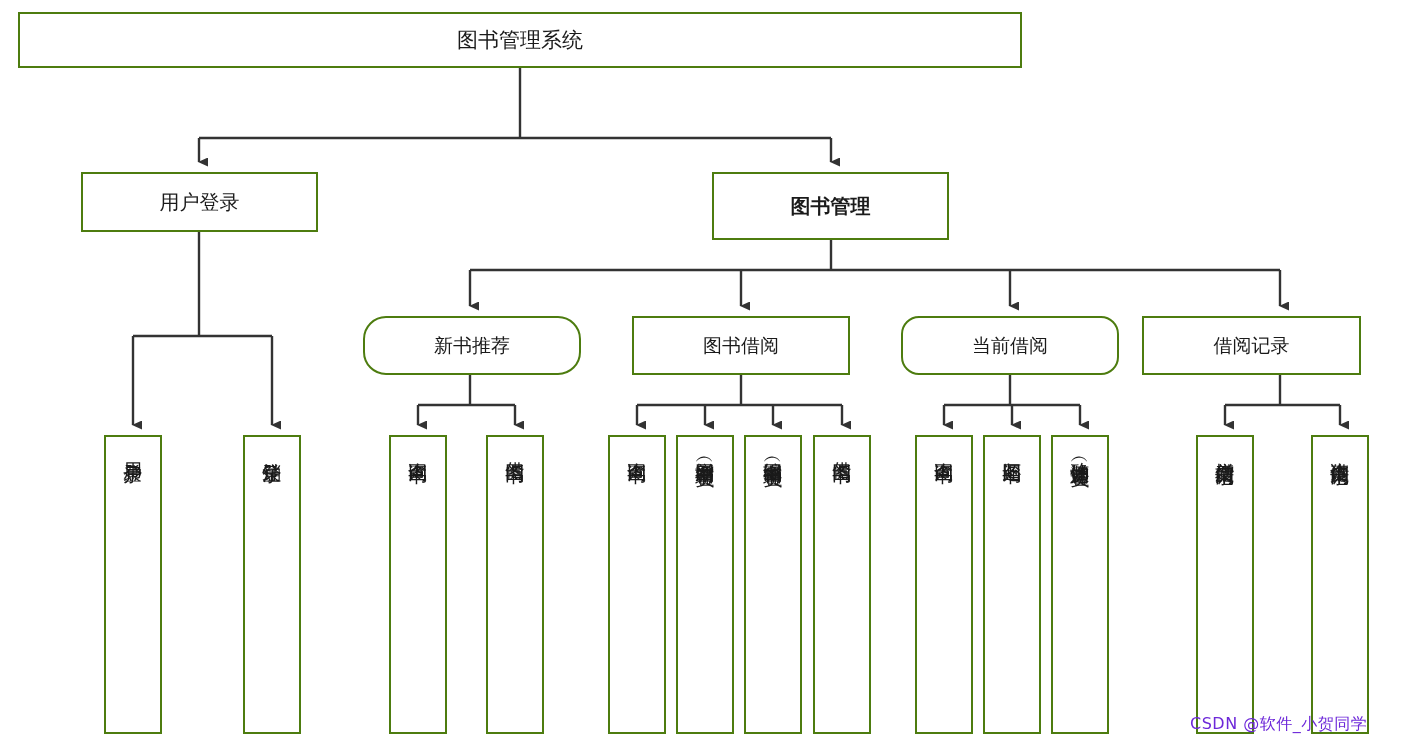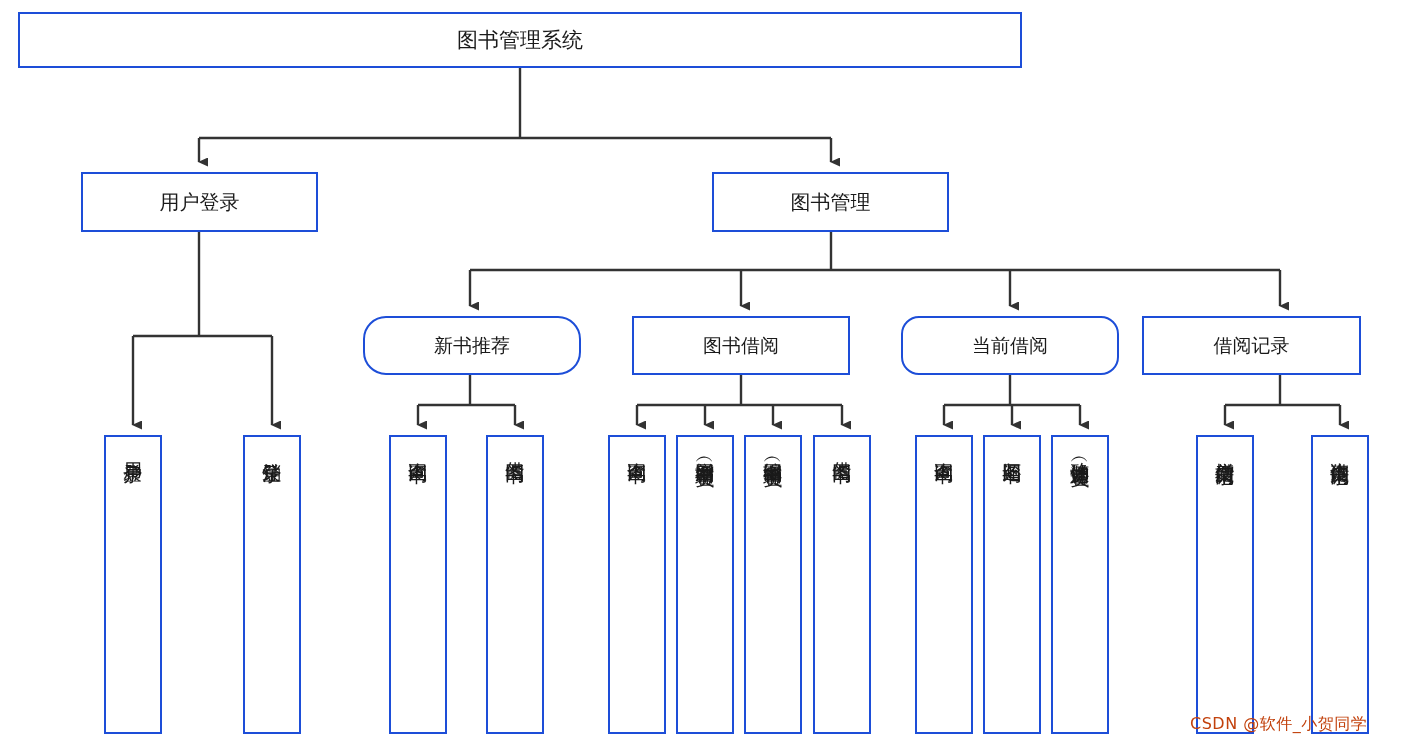--- a/index.html
+++ b/index.html
@@ -1,27 +1,27 @@
 <!DOCTYPE html>
 <html><head>
 <meta charset="utf-8">
 <style>
   html,body{margin:0;padding:0;background:#ffffff;}
   body{font-family:"DejaVu Sans","Liberation Sans",sans-serif;}
   #canvas{position:relative;width:1405px;height:747px;background:#fff;overflow:hidden;}
   svg.lines{position:absolute;left:0;top:0;width:1405px;height:747px;pointer-events:none;}
-  .node{position:absolute;box-sizing:border-box;border:2px solid #1d4ed8;background:#ffffff;
+  .node{position:absolute;box-sizing:border-box;border:2px solid #4d7c0f;background:#ffffff;
         display:flex;align-items:center;justify-content:center;color:#1a1a1a;}
   .node.root{font-size:21px;}
   .node.lvl1{font-size:20px;}
   .node.lvl2{font-size:19px;}
   .node.leaf{font-size:19px;line-height:1.12;padding:10px 0 0 0;
              align-items:flex-start;justify-content:center;}
   .vtext{writing-mode:vertical-rl;text-orientation:upright;white-space:pre;letter-spacing:1px;}
-  .watermark{position:absolute;color:#c2410c;font-size:16px;letter-spacing:0.5px;white-space:nowrap;}
+  .watermark{position:absolute;color:#6d28d9;font-size:16px;letter-spacing:0.5px;white-space:nowrap;}
 </style>
 </head>
 <body>
 
 <div id="canvas">
 
   <svg class="lines" viewBox="0 0 1405 747" xmlns="http://www.w3.org/2000/svg">
     <defs>
       <marker id="arrow" markerWidth="9" markerHeight="10" refX="4.5" refY="9" orient="auto" markerUnits="userSpaceOnUse">
         <polygon points="0,0 9,0 4.5,10" fill="#333333"></polygon>
@@ -71,21 +71,21 @@
     </g>
   </svg>
 
   <div class="node root" style="left:18px;top:12px;width:1004px;height:56px;">
     <span>图书管理系统</span>
   </div>
 
   <div class="node lvl1" style="left:81px;top:172px;width:237px;height:60px;">
     <span>用户登录</span>
   </div>
-  <div class="node lvl1" style="left:712px;top:172px;width:237px;height:60px;">
+  <div class="node lvl1" style="left:712px;top:172px;width:237px;height:68px;font-weight:bold;">
     <span>图书管理</span>
   </div>
 
   <div class="node lvl2" style="left:363px;top:316px;width:218px;height:59px;border-radius:23px;">
     <span>新书推荐</span>
   </div>
   <div class="node lvl2" style="left:632px;top:316px;width:218px;height:59px;">
     <span>图书借阅</span>
   </div>
   <div class="node lvl2" style="left:901px;top:316px;width:218px;height:59px;border-radius:18px;">

